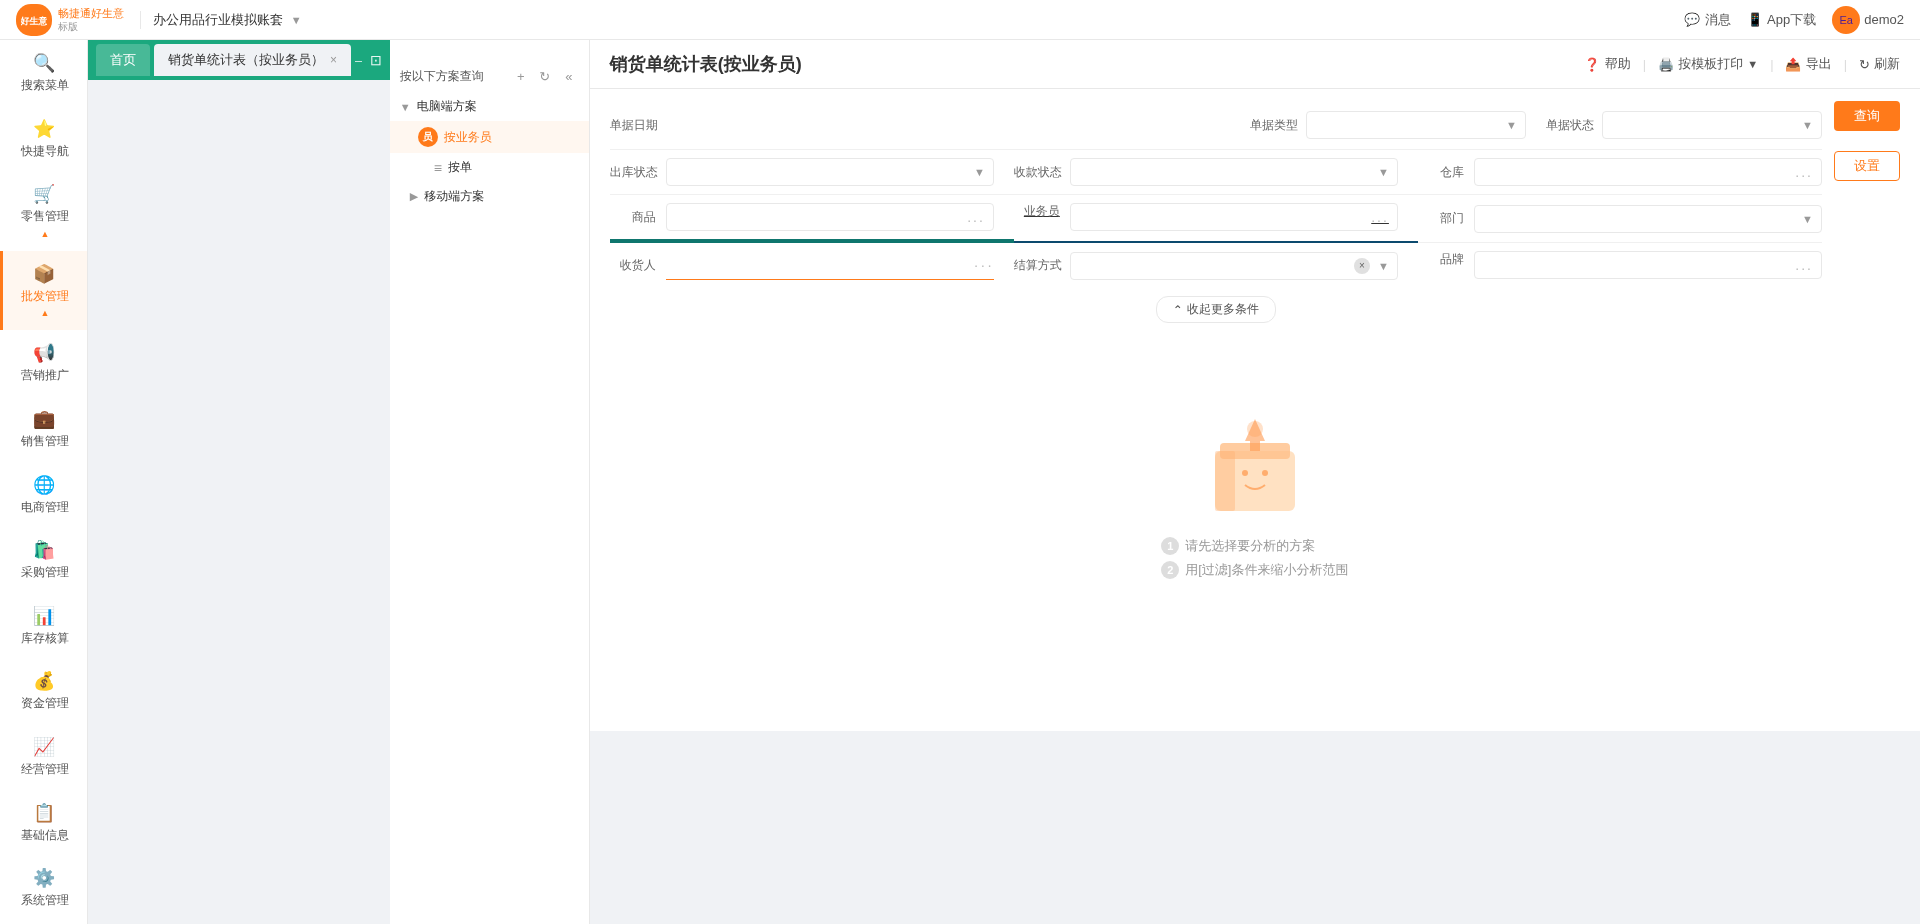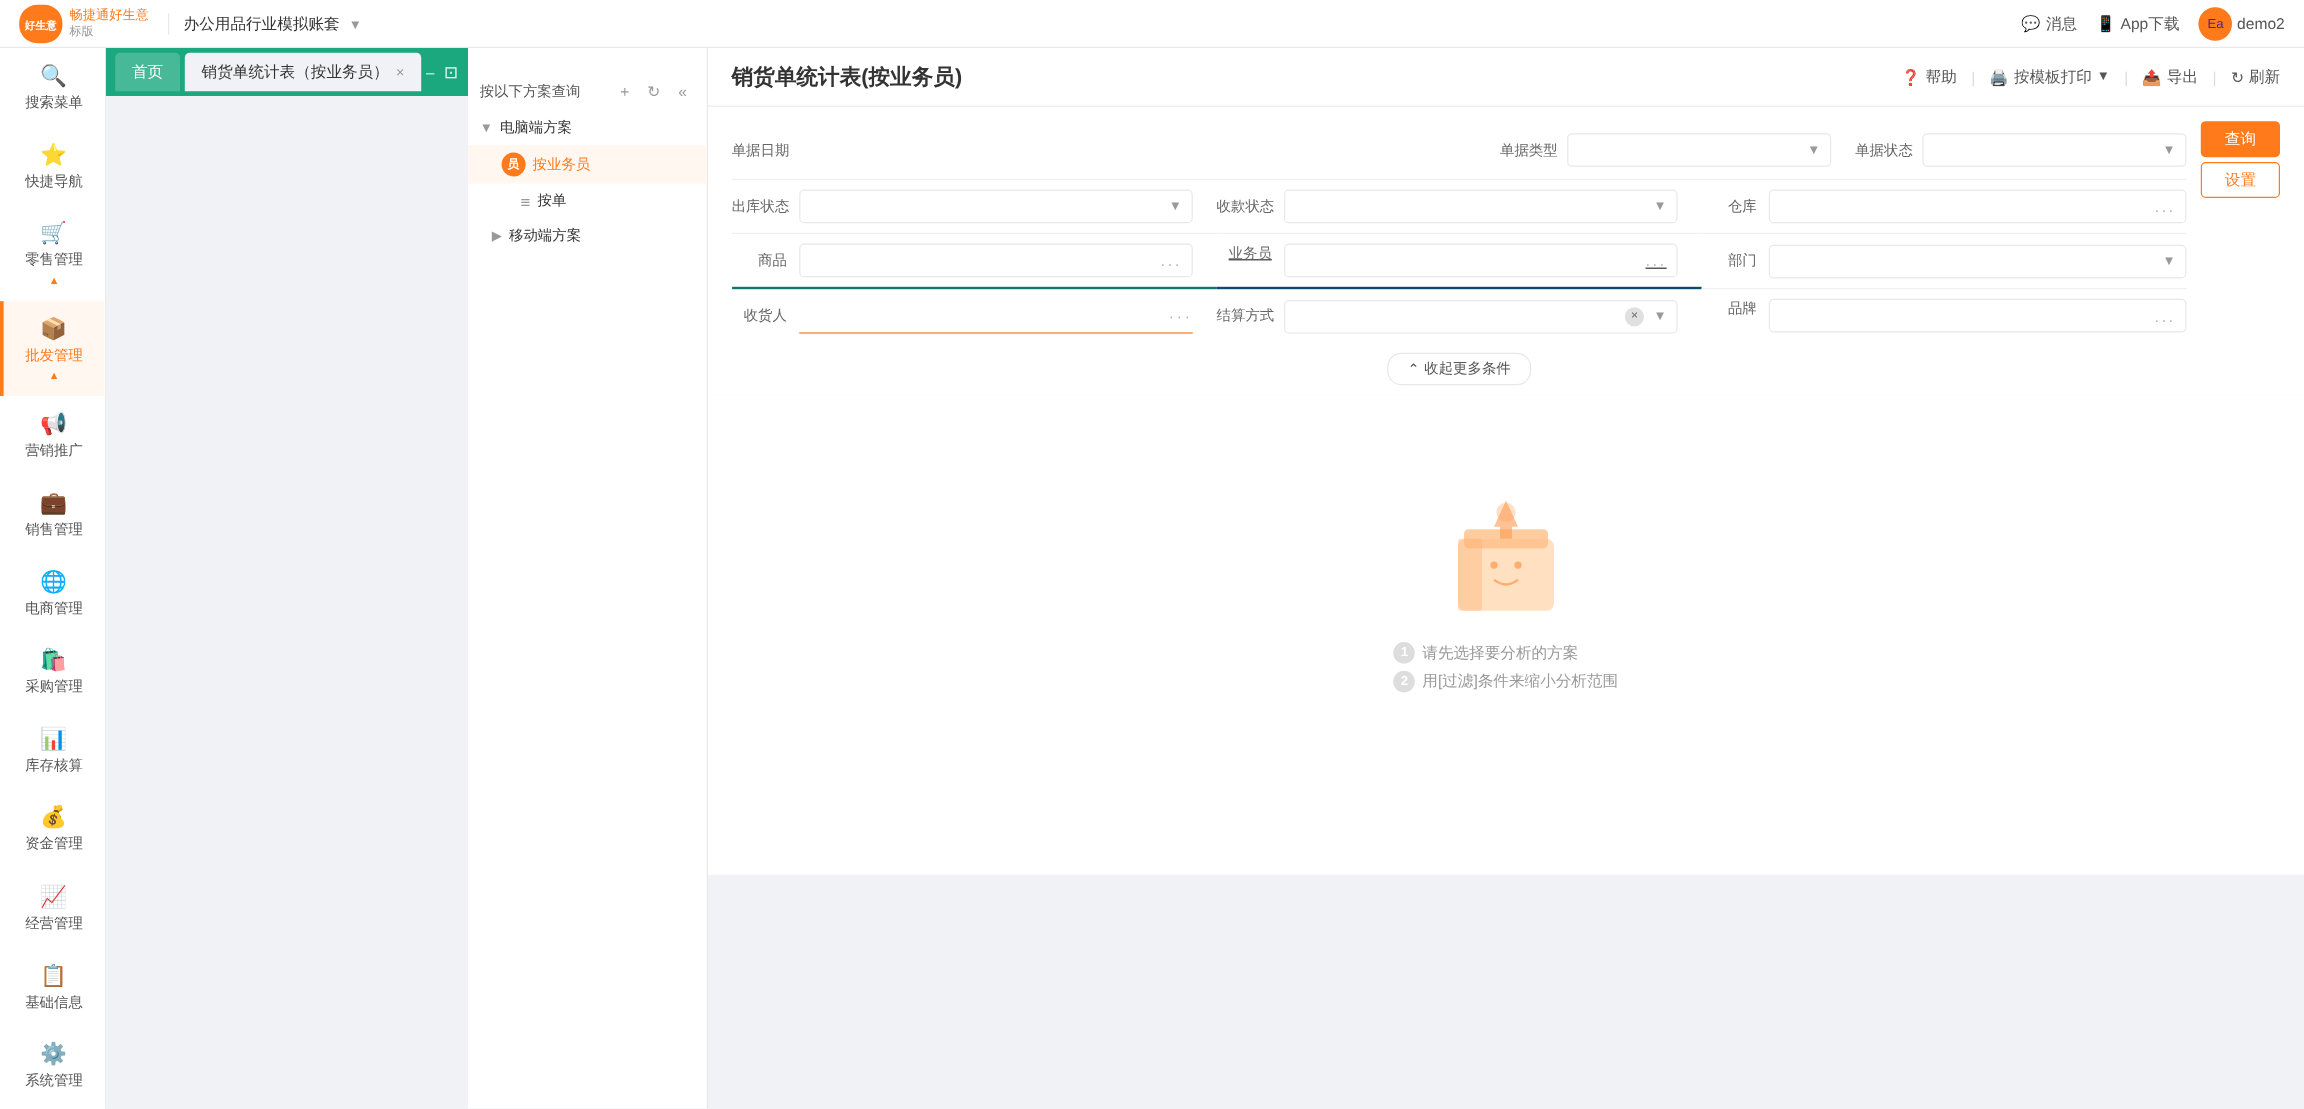--- a/index.html
+++ b/index.html
@@ -67,21 +67,21 @@
     .header-action-item { display: flex; align-items: center; gap: 4px; color: #555; font-size: 13px; cursor: pointer; }
     .header-action-sep { color: #ddd; }
     .date-quick-btn { padding: 2px 8px; border-radius: 4px; font-size: 12px; cursor: pointer; color: #555; background: transparent; border: none; }
     .date-quick-btn.active { background: #ff7a1a; color: #fff; border-radius: 10px; padding: 2px 10px; }
     .select-arrow { color: #999; font-size: 11px; }
     .collapse-btn { display: flex; align-items: center; gap: 4px; padding: 4px 16px; border: 1px solid #e8e8e8; border-radius: 12px; font-size: 12px; color: #555; cursor: pointer; background: #fff; }
 
     
     .action-btn-primary { background: #ff7a1a; color: #fff; border: none; border-radius: 4px; padding: 6px 20px; font-size: 13px; cursor: pointer; font-weight: 500; }
     .action-btn-default { background: #fff; color: #ff7a1a; border: 1px solid #ff7a1a; border-radius: 4px; padding: 5px 16px; font-size: 13px; cursor: pointer; }
-    .action-btns-col { display: flex; flex-direction: column; gap: 4px; margin-left: 12px; flex-shrink: 0; }
+    .action-btns-col { display: flex; flex-direction: column; gap: 20px; margin-left: 12px; flex-shrink: 0; }
 
     
     .empty-state { display: flex; flex-direction: column; align-items: center; justify-content: center; padding: 80px 20px; gap: 16px; }
     .empty-text { text-align: center; }
     .empty-text-item { display: flex; align-items: center; gap: 6px; font-size: 13px; color: #999; margin-bottom: 6px; }
     .empty-num { width: 18px; height: 18px; border-radius: 50%; background: #ddd; display: flex; align-items: center; justify-content: center; font-size: 11px; color: #fff; font-weight: bold; flex-shrink: 0; }
 
     .content-body { background: #fff; margin: 0; min-height: 400px; }
 
     .filter-section-top { display: flex; align-items: flex-start; background: #fff; padding: 12px 20px 0; }
@@ -328,21 +328,21 @@
                 <div class="f-input-wrap">
                   <div class="f-dots">
                     <span>...</span>
                   </div>
                 </div>
               </div>
             </div>
 
             <div style="display:grid;grid-template-columns:1fr 1fr 1fr;">
 
-              <div style="display:flex;align-items:center;padding:8px 0;border-bottom:2px solid #0f766e;">
+              <div style="display:flex;align-items:center;padding:8px 0;border-bottom:4px solid #0f766e;">
                 <span class="f-label">商品</span>
                 <div class="f-input-wrap" style="margin-right:20px;">
                   <div class="f-dots">
                     <span>...</span>
                   </div>
                 </div>
               </div>
 
               <div style="display:flex;align-items:flex-start;padding:8px 0;border-bottom:2px solid #0c4a6e;text-decoration:underline;">
                 <span class="f-label">业务员</span>

